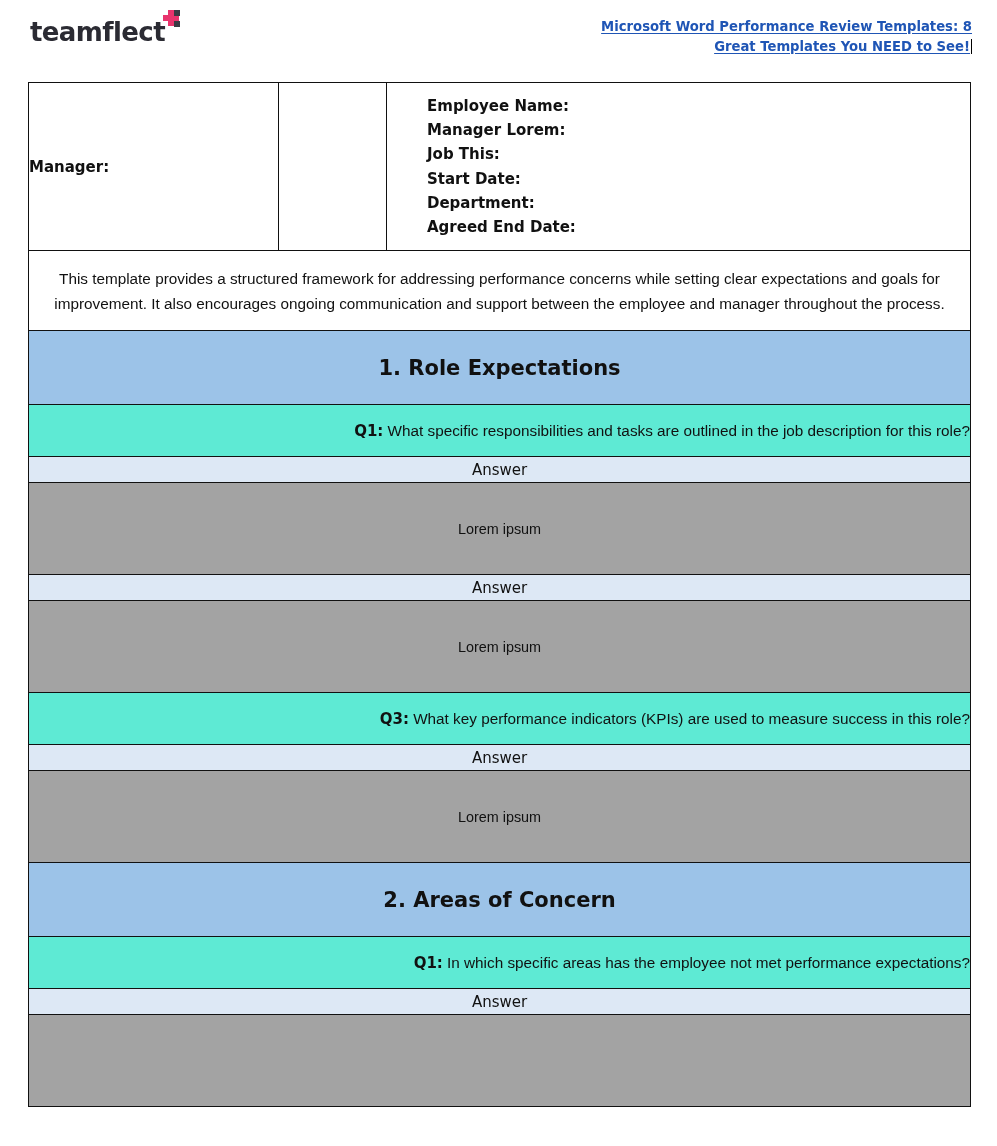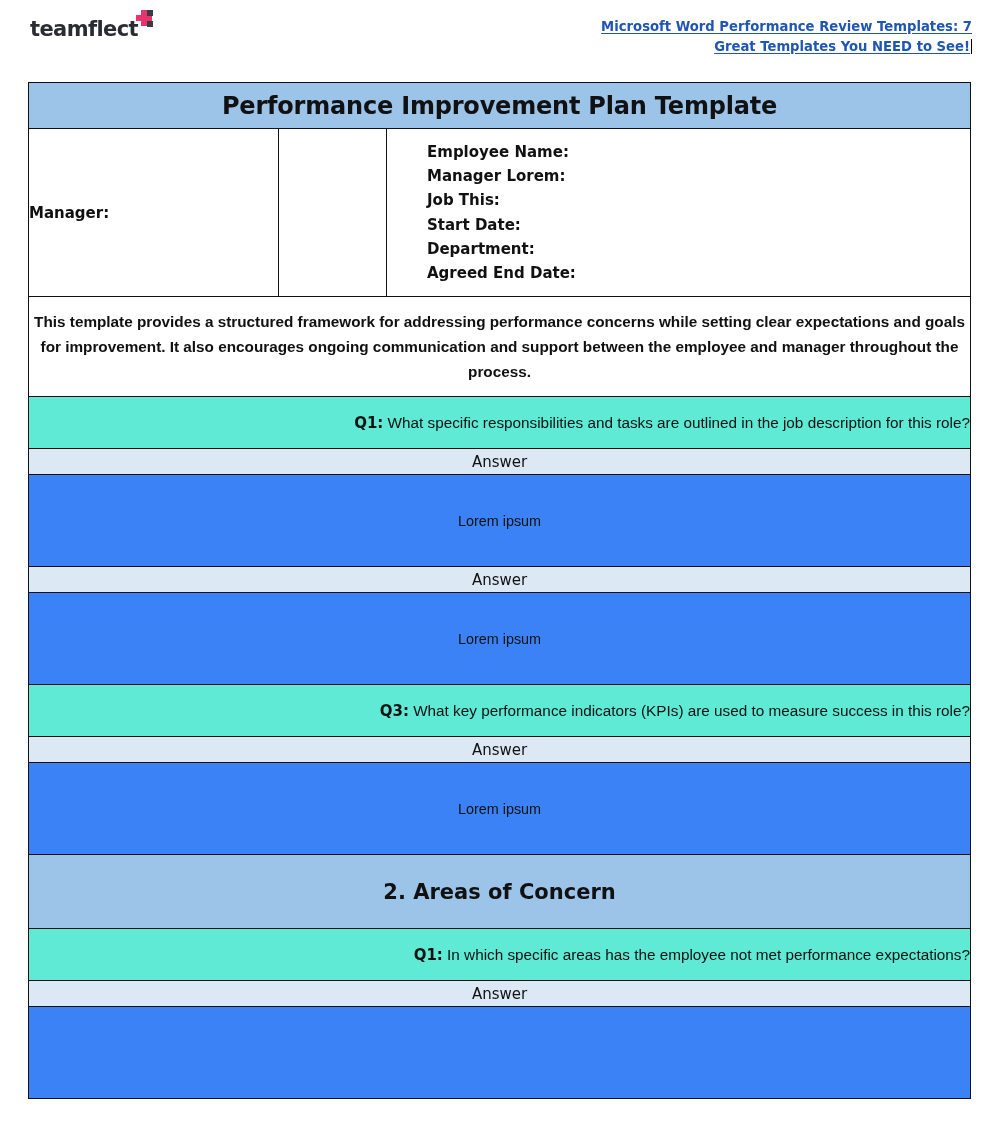--- a/index.html
+++ b/index.html
@@ -26,21 +26,21 @@
   .logo {
     position: absolute;
     left: 30px;
     top: 19px;
     display: flex;
     align-items: flex-start;
     user-select: none;
   }
   .logo-text {
     font-family: "DejaVu Sans", sans-serif;
-    font-size: 21px;
+    font-size: 26px;
     font-weight: 700;
     letter-spacing: -0.6px;
     color: #2b2b33;
     line-height: 1;
   }
   .logo-plus {
     position: relative;
     width: 22px;
     height: 22px;
     margin-left: -2px;
@@ -126,26 +126,26 @@
     font-family: "DejaVu Sans", sans-serif;
     font-size: 15px;
     font-weight: 700;
     color: #111111;
     line-height: 24.2px;
     white-space: nowrap;
     margin-left: 40px;
   }
 
   .desc-cell {
-    height: 100px;
+    height: 80px;
     text-align: center;
     padding: 8px 20px 10px 20px;
     font-family: "Liberation Sans", sans-serif;
     font-size: 15.3px;
-    font-weight: 700;
+    font-weight: 400;
     line-height: 25px;
     color: #111111;
   }
 
   .section-cell {
     background: #9cc3e8;
     height: 74px;
     text-align: center;
     font-family: "DejaVu Sans", sans-serif;
     font-size: 21px;
@@ -173,21 +173,21 @@
   .answer-head-cell {
     background: #dde8f5;
     height: 26px;
     text-align: center;
     font-family: "DejaVu Sans", sans-serif;
     font-size: 15px;
     font-weight: 400;
     color: #111111;
   }
   .answer-body-cell {
-    background: #3b82f6;
+    background: #a3a3a3;
     height: 92px;
     text-align: center;
     font-family: "Liberation Sans", sans-serif;
     font-size: 14.4px;
     font-weight: 400;
     color: #111111;
   }
 </style>
 </head>
 <body>
@@ -197,54 +197,54 @@
   <div class="header">
     <div class="logo">
       <span class="logo-text">teamflect</span>
       <span class="logo-plus">
         <i class="lp1"></i>
           <i class="lp2"></i>
           <i class="lp3"></i>
           <i class="lp4"></i>
       </span>
     </div>
-    <div class="header-link"><span>Microsoft Word Performance Review Templates: 7 Great Templates You NEED to See!</span><span class="caret"></span></div>
+    <div class="header-link"><span>Microsoft Word Performance Review Templates: 8 Great Templates You NEED to See!</span><span class="caret"></span></div>
   </div>
 
   <table class="doc-table">
     <colgroup>
       <col style="width:250px">
       <col style="width:108px">
       <col style="width:584px">
     </colgroup>
     <tbody>
 
-      <tr>
-        <td class="title-cell" colspan="3">Performance Improvement Plan Template</td>
-      </tr>
 
       <tr>
         <td class="info-reviewer">Manager:</td>
         <td class="info-spacer"></td>
         <td class="info-fields">
           <ul>
             <li>Employee Name:</li>
             <li>Manager Lorem:</li>
             <li>Job This:</li>
             <li>Start Date:</li>
             <li>Department:</li>
             <li>Agreed End Date:</li>
           </ul>
         </td>
       </tr>
 
       <tr>
         <td class="desc-cell" colspan="3">This template provides a structured framework for addressing performance concerns while setting clear expectations and goals for improvement. It also encourages ongoing communication and support between the employee and manager throughout the process.</td>
       </tr>
 
+      <tr>
+        <td class="section-cell" colspan="3">1. Role Expectations</td>
+      </tr>
 
       <tr>
         <td class="question-cell" colspan="3"><b>Q1:</b> <span>What specific responsibilities and tasks are outlined in the job description for this role?</span></td>
       </tr>
       <tr>
         <td class="answer-head-cell" colspan="3">Answer</td>
       </tr>
       <tr>
         <td class="answer-body-cell" colspan="3">Lorem ipsum</td>
       </tr>

